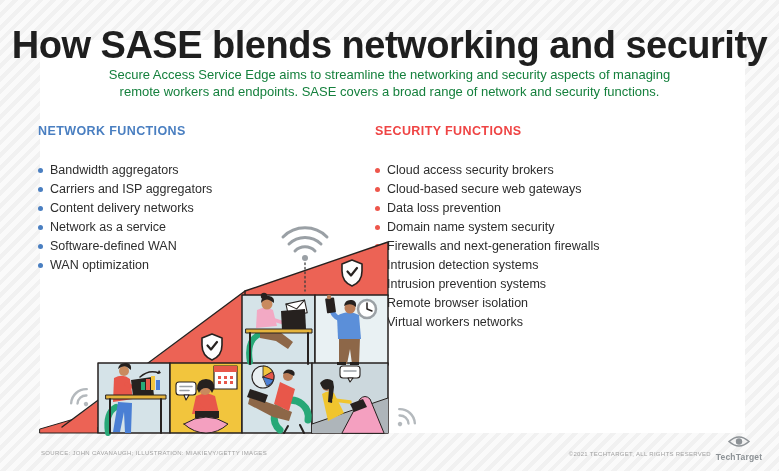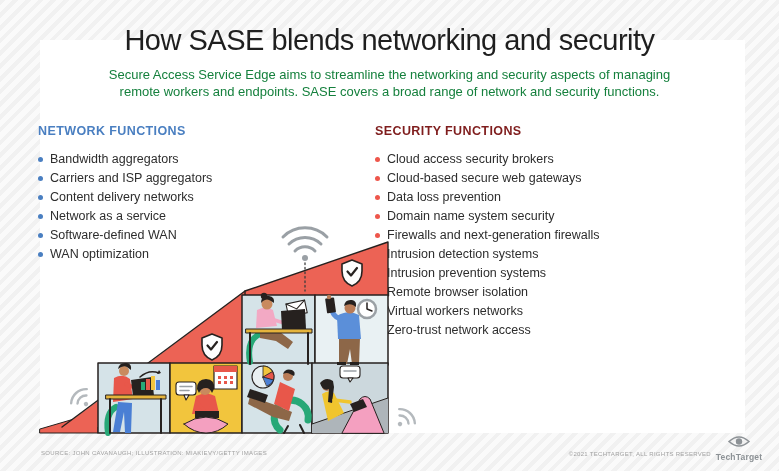--- a/index.html
+++ b/index.html
@@ -3,29 +3,29 @@
 <meta charset="utf-8">
 <style>
   html,body{margin:0;padding:0;}
   body{
     width:779px;height:471px;position:relative;overflow:hidden;
     font-family:"Liberation Sans",sans-serif;
     background:repeating-linear-gradient(135deg,#f1f1f1 0 4px,#fafafa 4px 9px);
   }
   .card{position:absolute;left:40px;top:40px;width:705px;height:393px;background:#ffffff;}
   .title{position:absolute;left:0;right:0;top:24px;text-align:center;
-    font-size:29px;font-weight:normal;color:#1f1f1f;letter-spacing:-0.5px;}
+    font-size:38px;font-weight:bold;color:#1f1f1f;letter-spacing:-0.5px;}
   .subtitle{position:absolute;left:60px;right:60px;top:66px;text-align:center;
     font-size:13px;color:#15803d;line-height:17px;}
   .col{position:absolute;top:124px;}
   .col-network{left:38px;width:330px;}
   .col-security{left:375px;width:330px;}
-  .col h2{margin:0 0 12px 0;font-size:12.5px;font-weight:bold;letter-spacing:0.4px;}
+  .col h2{margin:0 0 23px 0;font-size:12.5px;font-weight:bold;letter-spacing:0.4px;}
   .col-network h2{color:#4a7fc1;}
-  .col-security h2{color:#7f1d1d;}
+  .col-security h2{color:#ef4444;}
   .fn-list{list-style:none;margin:0;padding:0;}
   .fn-list li{display:flex;align-items:center;gap:7px;font-size:12.5px;color:#2d2d2d;line-height:19px;}
   .dot{width:5px;height:5px;border-radius:50%;flex:0 0 auto;}
   .col-network .dot{background:#4a7fc1;}
   .col-security .dot{background:#ee564b;}
   .illu{position:absolute;left:0;top:0;pointer-events:none;}
   .src{position:absolute;left:41px;top:450px;font-size:6px;color:#a2a2a2;letter-spacing:0.3px;}
   .copy{position:absolute;right:68px;top:451px;font-size:6px;color:#a2a2a2;letter-spacing:0.3px;}
   .brand{position:absolute;right:12px;top:434px;width:56px;text-align:center;color:#8d9296;}
   .brand .word{font-size:8.5px;font-weight:bold;letter-spacing:0.2px;}
@@ -105,24 +105,20 @@
         <span>Intrusion prevention systems</span>
       </li>
       <li>
         <span class="dot"></span>
         <span>Remote browser isolation</span>
       </li>
       <li>
         <span class="dot"></span>
         <span>Virtual workers networks</span>
       </li>
-      <li>
-        <span class="dot"></span>
-        <span>Zero-trust network access</span>
-      </li>
     </ul>
 </div>
 
 <svg class="illu" width="779" height="471" viewBox="0 0 779 471">
   <g stroke-linejoin="round" stroke-linecap="round">
 
     <path d="M40,429 L98,412 L98,433 L40,433 Z" fill="#ec6355" stroke="#26211f" stroke-width="1"></path>
 
     <path d="M62,427 L98,401 L98,427 Z" fill="#ec6355"></path>
     <path d="M149,363 L245,291 L245,363 Z" fill="#ec6355"></path>

